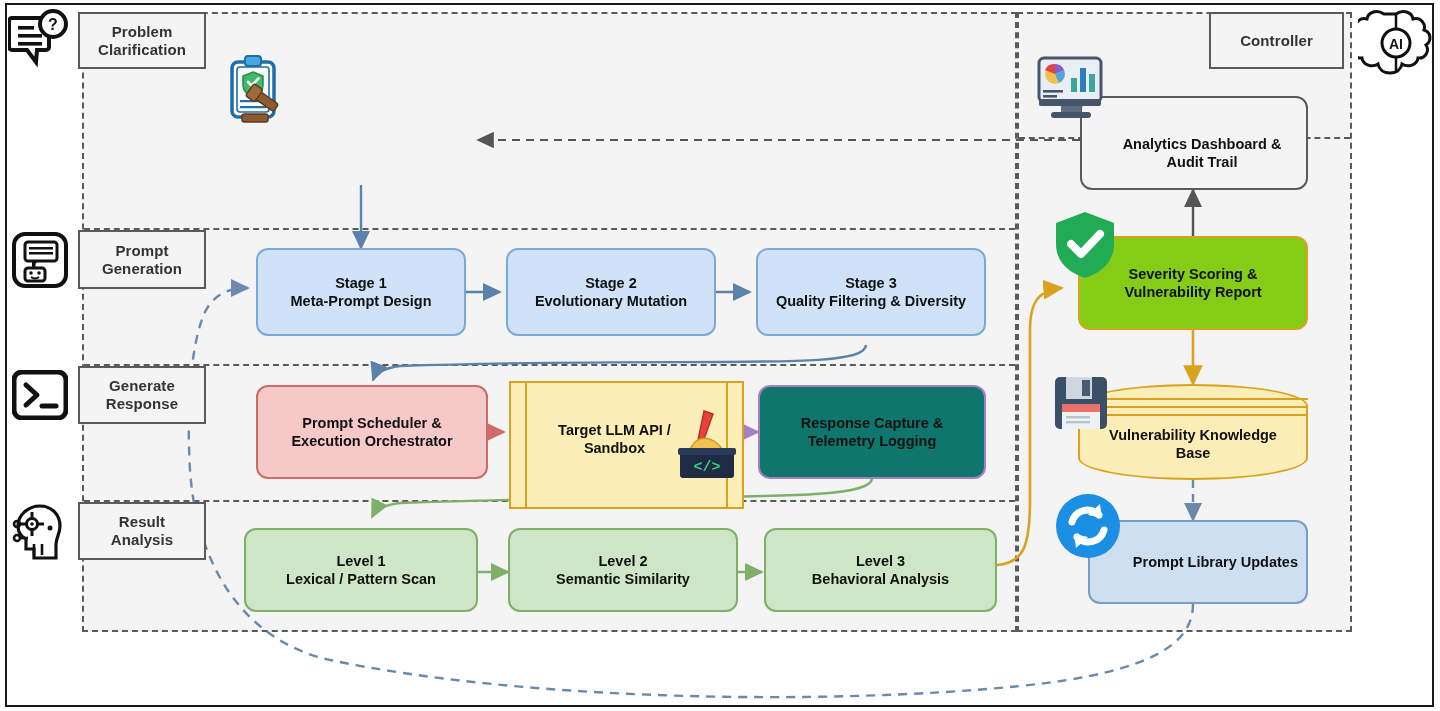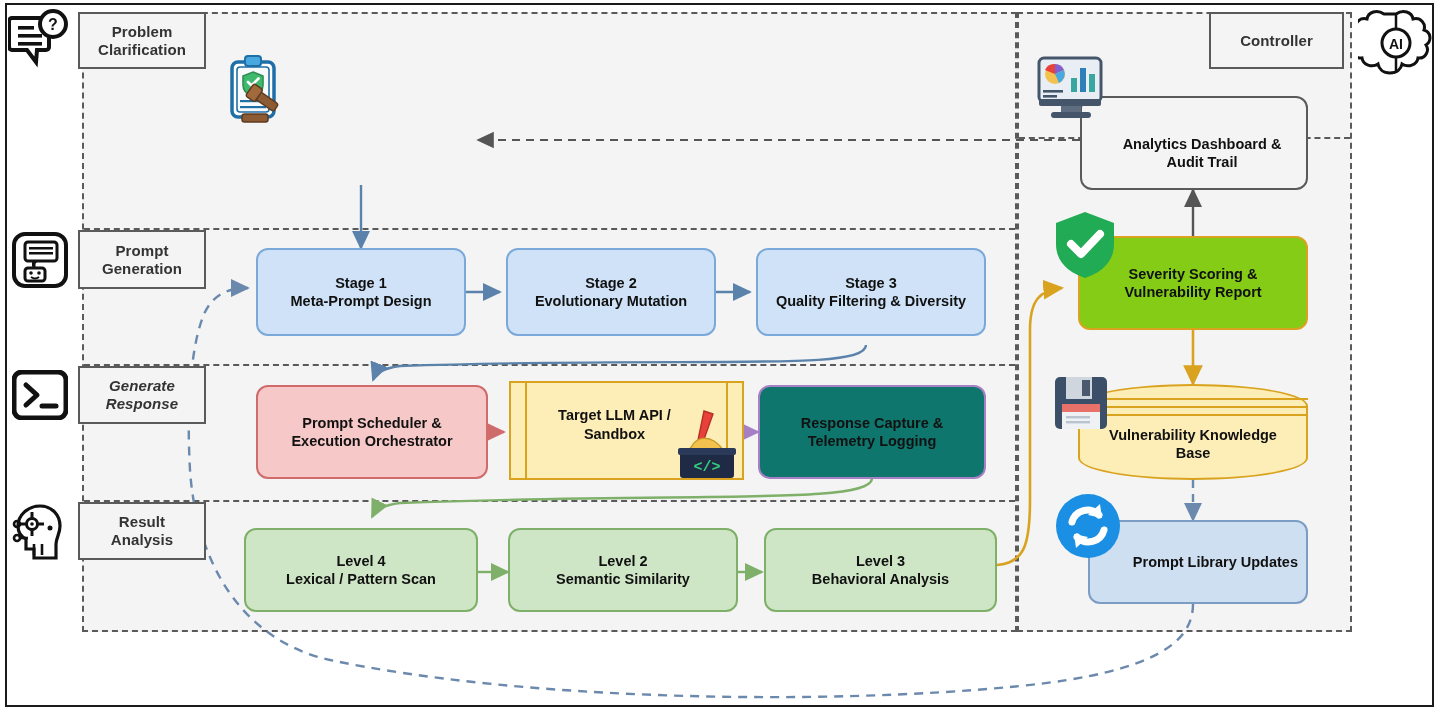--- a/index.html
+++ b/index.html
@@ -115,21 +115,21 @@
   </svg>
 
   <div class="lane-label" style="left:78px;top:12px;width:128px;height:57px;">
     <span class="lbl" style="white-space:pre-line;">Problem
 Clarification</span>
   </div>
   <div class="lane-label" style="left:78px;top:230px;width:128px;height:59px;">
     <span class="lbl" style="white-space:pre-line;">Prompt
 Generation</span>
   </div>
-  <div class="lane-label" style="left:78px;top:366px;width:128px;height:58px;font-style:italic;">
+  <div class="lane-label" style="left:78px;top:366px;width:128px;height:58px;">
     <span class="lbl" style="white-space:pre-line;">Generate
 Response</span>
   </div>
   <div class="lane-label" style="left:78px;top:502px;width:128px;height:58px;">
     <span class="lbl" style="white-space:pre-line;">Result
 Analysis</span>
   </div>
   <div class="lane-label" style="left:1209px;top:12px;width:135px;height:57px;">
     <span class="lbl">Controller</span>
   </div>
@@ -223,21 +223,21 @@
   <div class="node n-blue" style="left:756px;top:248px;width:230px;height:88px;">
     <span class="lbl">Stage 3
 Quality Filtering &amp; Diversity</span>
   </div>
 
   <div class="node n-red" style="left:256px;top:385px;width:232px;height:94px;">
     <span class="lbl">Prompt Scheduler &amp;
 Execution Orchestrator</span>
   </div>
 
-  <div class="node n-proc" style="left:509px;top:381px;width:235px;height:99px;">
+  <div class="node n-proc" style="left:509px;top:381px;width:235px;height:128px;">
     <span class="rail l"></span>
     <span class="rail r"></span>
     <span class="lbl" style="position:relative;z-index:2;transform:translate(-12px,-6px);">Target LLM API /
 Sandbox</span>
   </div>
   <div class="icon-box" style="left:676px;top:405px;width:62px;height:78px;">
     <svg width="62" height="78" viewBox="0 0 62 78">
       <path d="M28,6 l9,3 l-10,28 l-5,-2 z" fill="#e8413a" stroke="#b52f29" stroke-width="1.4"></path>
       <path d="M16,41 c4,-8 14,-10 22,-5 c6,4 8,7 9,10 l-34,0 c0,-2 1,-3 3,-5 z" fill="#f2c14e" stroke="#c99c2b" stroke-width="1.4"></path>
       <rect x="4" y="46" width="54" height="27" rx="3" fill="#1f2b44"></rect>
@@ -245,21 +245,21 @@
       <text x="31" y="66" font-size="15" font-weight="bold" text-anchor="middle" fill="#35d07f" font-family="Liberation Mono, monospace">&lt;/&gt;</text>
     </svg>
   </div>
 
   <div class="node n-purple" style="left:758px;top:385px;width:228px;height:94px;">
     <span class="lbl">Response Capture &amp;
 Telemetry Logging</span>
   </div>
 
   <div class="node n-green" style="left:244px;top:528px;width:234px;height:84px;">
-    <span class="lbl">Level 4
+    <span class="lbl">Level 1
 Lexical / Pattern Scan</span>
   </div>
   <div class="node n-green" style="left:508px;top:528px;width:230px;height:84px;">
     <span class="lbl">Level 2
 Semantic Similarity</span>
   </div>
   <div class="node n-green" style="left:764px;top:528px;width:233px;height:84px;">
     <span class="lbl">Level 3
 Behavioral Analysis</span>
   </div>

